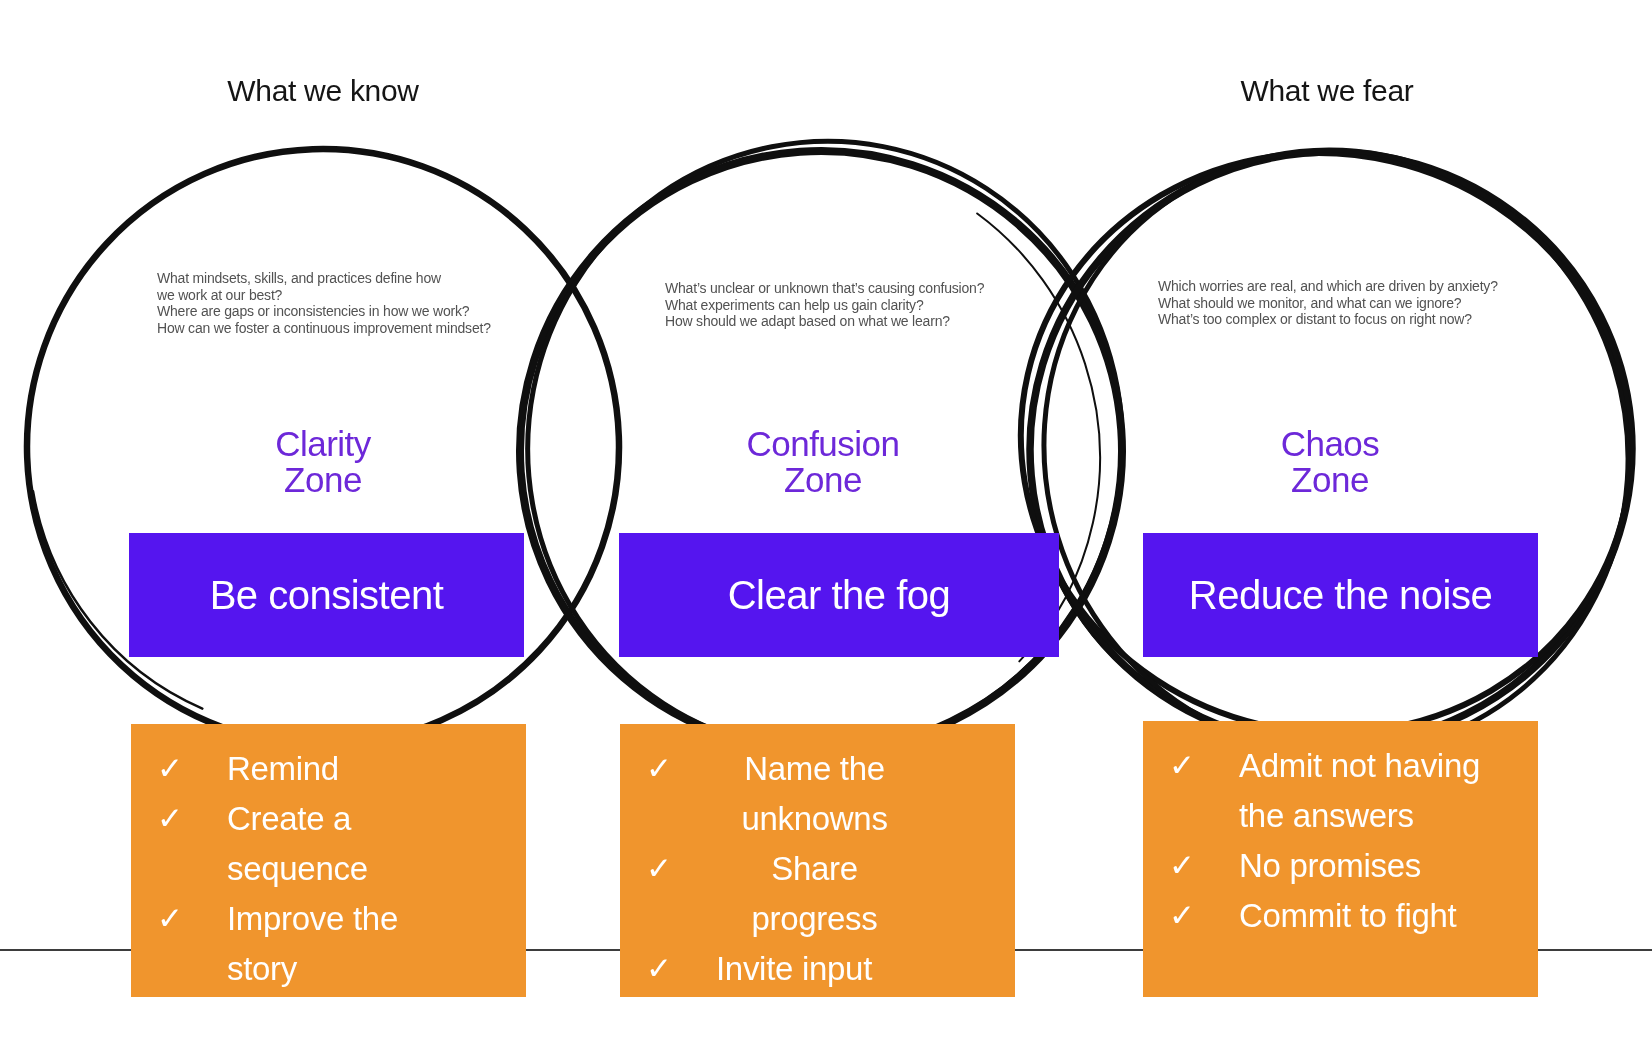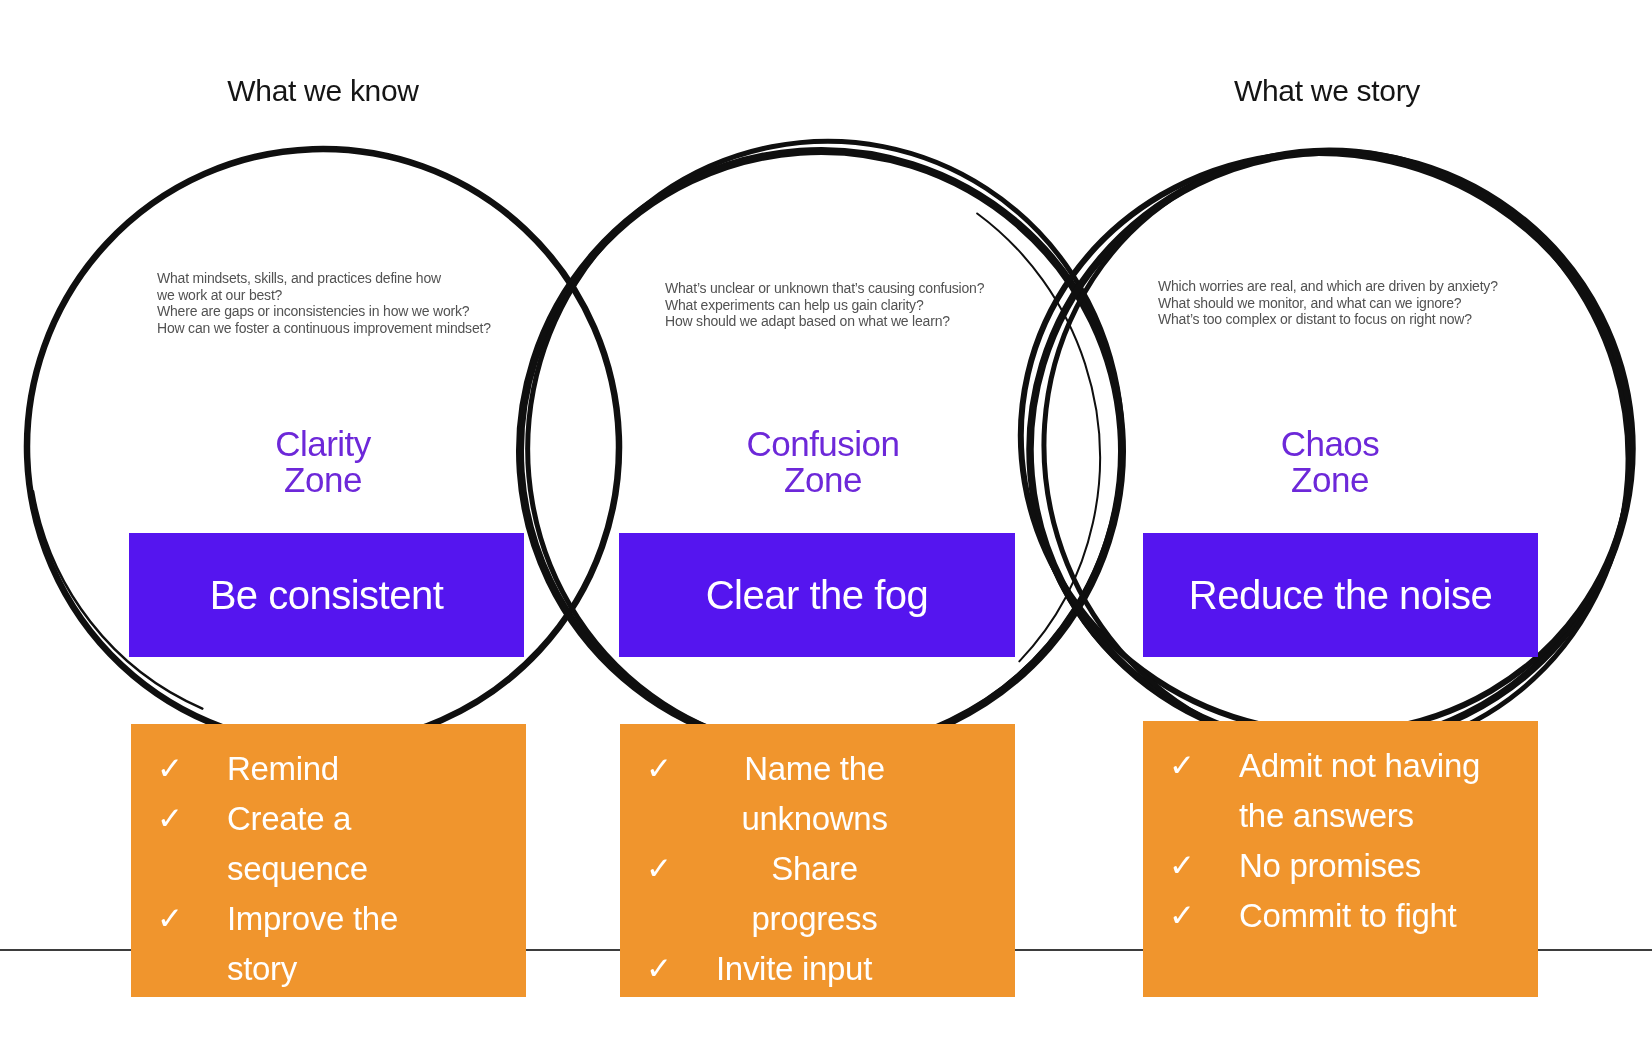--- a/index.html
+++ b/index.html
@@ -74,41 +74,41 @@
         <span class="txt">Improve the story</span>
       </li>
     </ul>
   </div>
 
   <div class="questions" style="left:665px;top:280px">What’s unclear or unknown that’s causing confusion?
 What experiments can help us gain clarity?
 How should we adapt based on what we learn?</div>
   <div class="zone-label" style="left:673px">Confusion
 Zone</div>
-  <div class="banner" style="left:619px;width:396px">
+  <div class="banner" style="left:619px;width:440px">
     <span>Clear the fog</span>
   </div>
   <div class="action-box col2" style="left:620px;width:395px">
     <ul>
       <li>
         <span class="check">✓</span>
         <span class="txt">Name the unknowns</span>
       </li>
       <li>
         <span class="check">✓</span>
         <span class="txt">Share progress</span>
       </li>
       <li>
         <span class="check">✓</span>
         <span class="txt">Invite input</span>
       </li>
     </ul>
   </div>
 
-  <div class="col-header" style="left:1127px">What we story</div>
+  <div class="col-header" style="left:1127px">What we fear</div>
   <div class="questions" style="left:1158px;top:278px">Which worries are real, and which are driven by anxiety?
 What should we monitor, and what can we ignore?
 What’s too complex or distant to focus on right now?</div>
   <div class="zone-label" style="left:1180px">Chaos
 Zone</div>
   <div class="banner" style="left:1143px;width:395px">
     <span>Reduce the noise</span>
   </div>
   <div class="action-box col3" style="left:1143px;top:721px;height:276px;width:395px">
     <ul>

